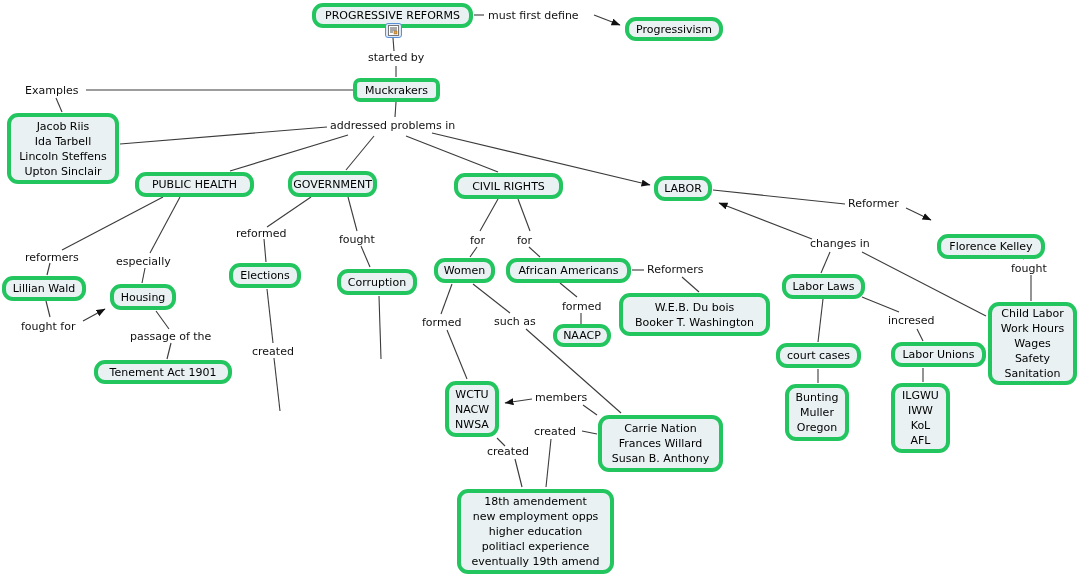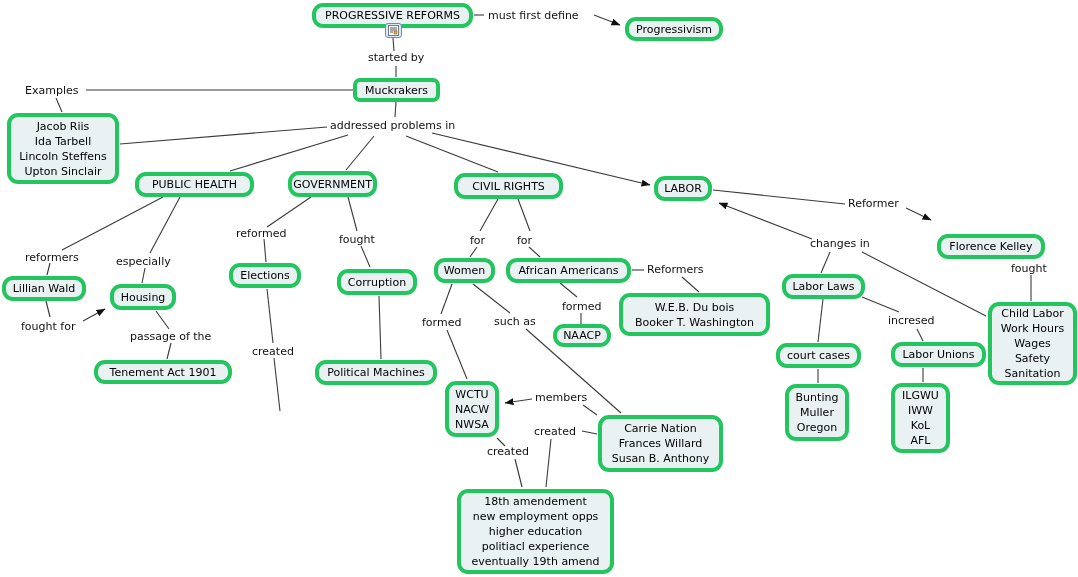--- a/index.html
+++ b/index.html
@@ -132,21 +132,20 @@
     <div class="node" style="left: 553px; top: 324px; width: 58px; height: 23px;"><span>NAACP</span></div>
     <div class="node" style="left: 782px; top: 274px; width: 83px; height: 25px;"><span>Labor Laws</span></div>
     <div class="node" style="left: 776px; top: 343px; width: 85px; height: 25px;"><span>court cases</span></div>
     <div class="node" style="left: 880px; top: 342px; width: 95px; height: 25px; margin-left: 11px;"><span>Labor Unions</span></div>
     <div class="node" style="left: 988px; top: 302px; width: 89px; height: 83px;"><span>Child Labor
 Work Hours
 Wages
 Safety
 Sanitation</span></div>
     <div class="node" style="left: 94px; top: 360px; width: 138px; height: 24px;"><span>Tenement Act 1901</span></div>
-    <div class="node" style="left: 315px; top: 360px; width: 122px; height: 25px;"><span>Political Machines</span></div>
     <div class="node" style="left: 445px; top: 381px; width: 54px; height: 56px;"><span>WCTU
 NACW
 NWSA</span></div>
     <div class="node" style="left: 598px; top: 415px; width: 125px; height: 57px;"><span>Carrie Nation
 Frances Willard
 Susan B. Anthony</span></div>
     <div class="node" style="left: 785px; top: 384px; width: 64px; height: 57px;"><span>Bunting
 Muller
 Oregon</span></div>
     <div class="node" style="left: 891px; top: 383px; width: 59px; height: 70px;"><span>ILGWU

